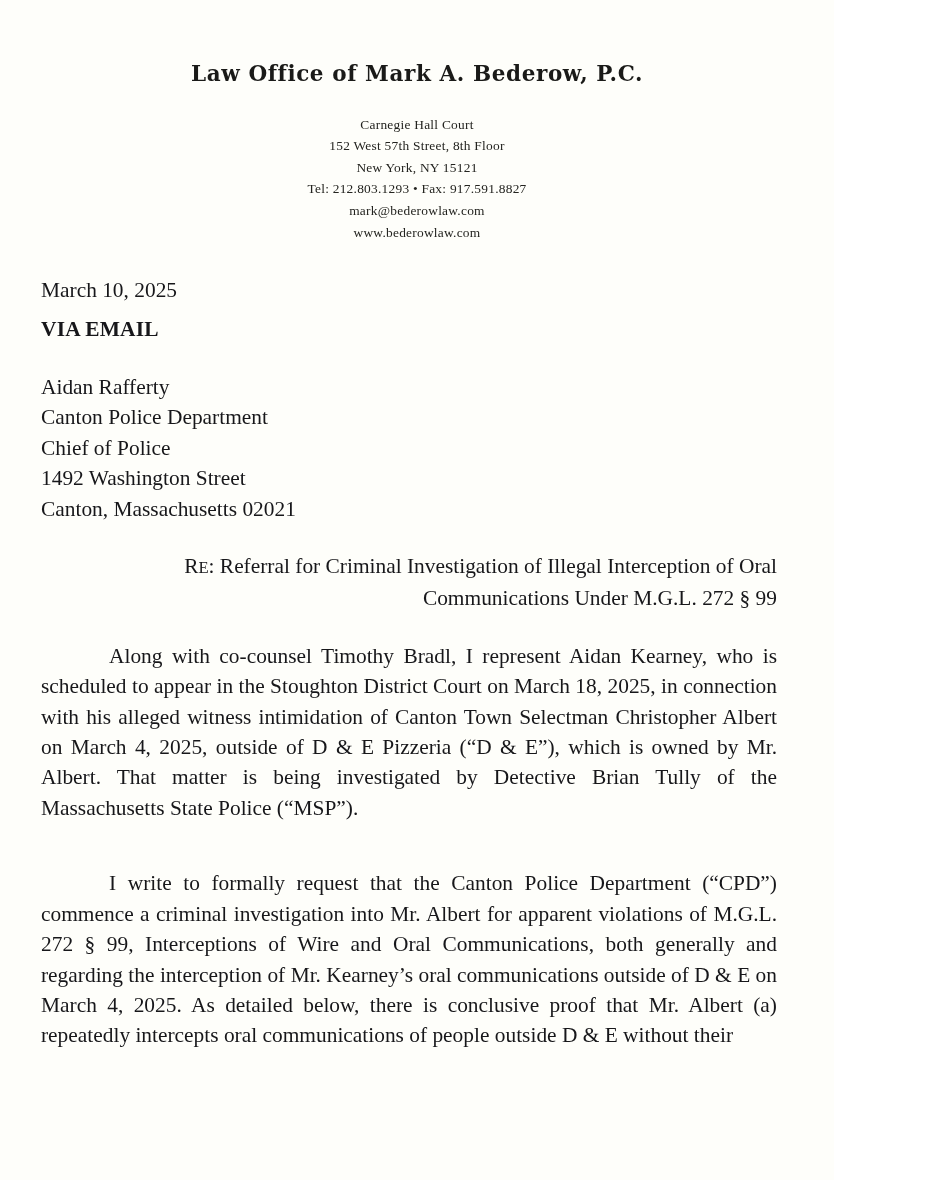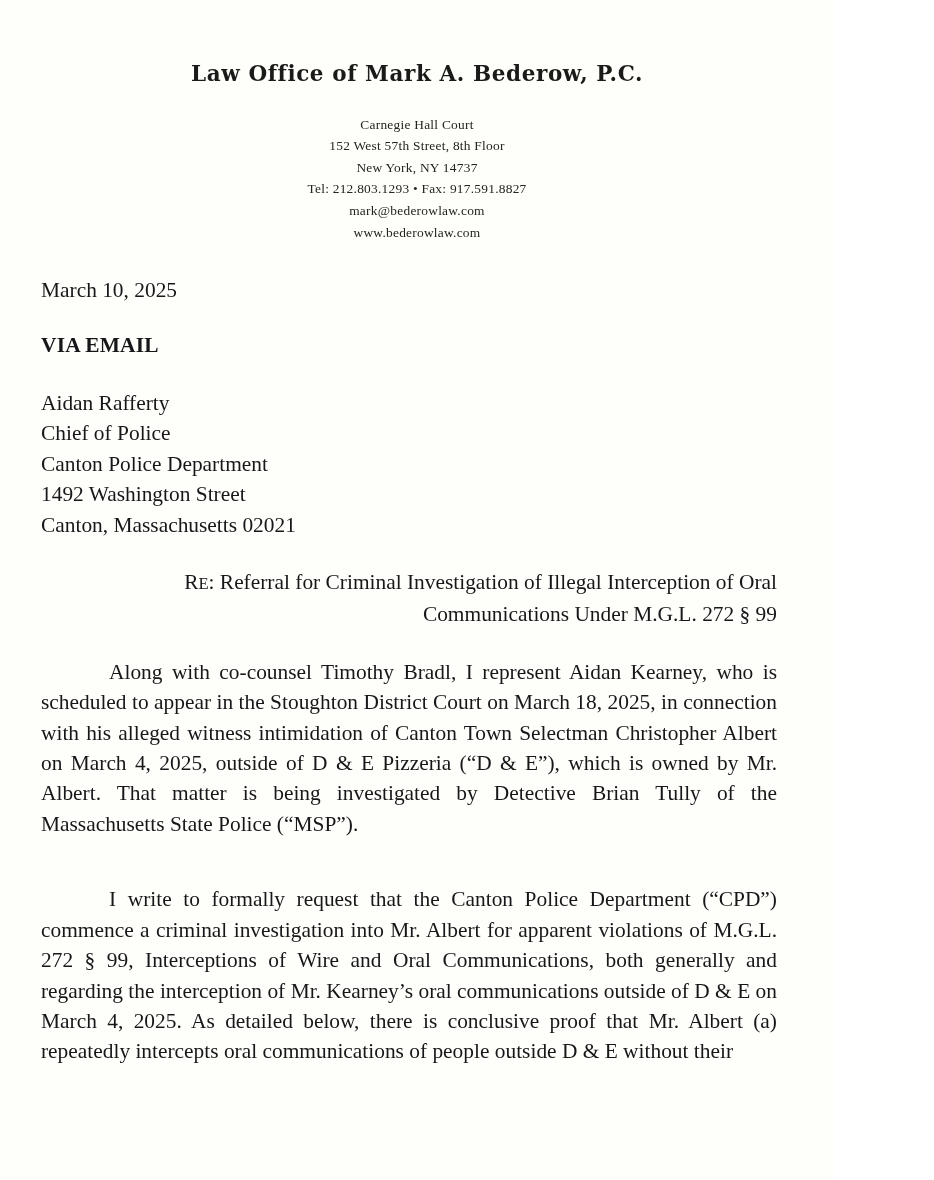--- a/index.html
+++ b/index.html
@@ -48,21 +48,21 @@
     padding: 0 57px 0 41px;
     margin-top: 32px;
     font-size: 21.4px;
     line-height: 30.4px;
     color: #17171a;
   }
   .date-line {
     margin-top: 10px;
   }
   .via-email {
-    margin-top: 24px;
+    margin-top: 8px;
     font-weight: bold;
     letter-spacing: 0.2px;
   }
   .recipient {
     margin-top: 28px;
   }
   .recipient div { white-space: pre; }
 
   .re-block {
     margin-top: 27px;
@@ -92,37 +92,37 @@
 <body>
 
 <div class="page">
 
   <div class="letterhead">
     <div class="firm-name">Law Office of Mark A. Bederow, P.C.</div>
 
     <div class="contact-block">
       <div class="contact-line">Carnegie Hall Court</div>
       <div class="contact-line">152 West 57th Street, 8th Floor</div>
-      <div class="contact-line">New York, NY 14737</div>
+      <div class="contact-line">New York, NY 15121</div>
       <div class="contact-line">Tel: 212.803.1293 • Fax: 917.591.8827</div>
       <div class="contact-line">mark@bederowlaw.com</div>
       <div class="contact-line">www.bederowlaw.com</div>
     </div>
   </div>
 
   <div class="body-area">
 
     <div class="date-line">March 10, 2025</div>
 
     <div class="via-email">VIA EMAIL</div>
 
     <div class="recipient">
       <div>Aidan Rafferty</div>
+      <div>Canton Police Department</div>
       <div>Chief of Police</div>
-      <div>Canton Police Department</div>
       <div>1492 Washington Street</div>
       <div>Canton, Massachusetts 02021</div>
     </div>
 
     <div class="re-block"><span class="re-label"><span class="re-big">R</span><span class="re-small">E</span><span class="re-big">:</span></span> <span>Referral for Criminal Investigation of Illegal Interception of Oral Communications Under M.G.L. 272 § 99</span></div>
 
 
     <div class="para">Along with co-counsel Timothy Bradl, I represent Aidan Kearney, who is scheduled to appear in the Stoughton District Court on March 18, 2025, in connection with his alleged witness intimidation of Canton Town Selectman Christopher Albert on March 4, 2025, outside of D &amp; E Pizzeria (“D &amp; E”), which is owned by Mr. Albert. That matter is being investigated by Detective Brian Tully of the Massachusetts State Police (“MSP”).</div>
 
     <div class="para last">I write to formally request that the Canton Police Department (“CPD”) commence a criminal investigation into Mr. Albert for apparent violations of M.G.L. 272 § 99, Interceptions of Wire and Oral Communications, both generally and regarding the interception of Mr. Kearney’s oral communications outside of D &amp; E on March 4, 2025. As detailed below, there is conclusive proof that Mr. Albert (a) repeatedly intercepts oral communications of people outside D &amp; E without their</div>

